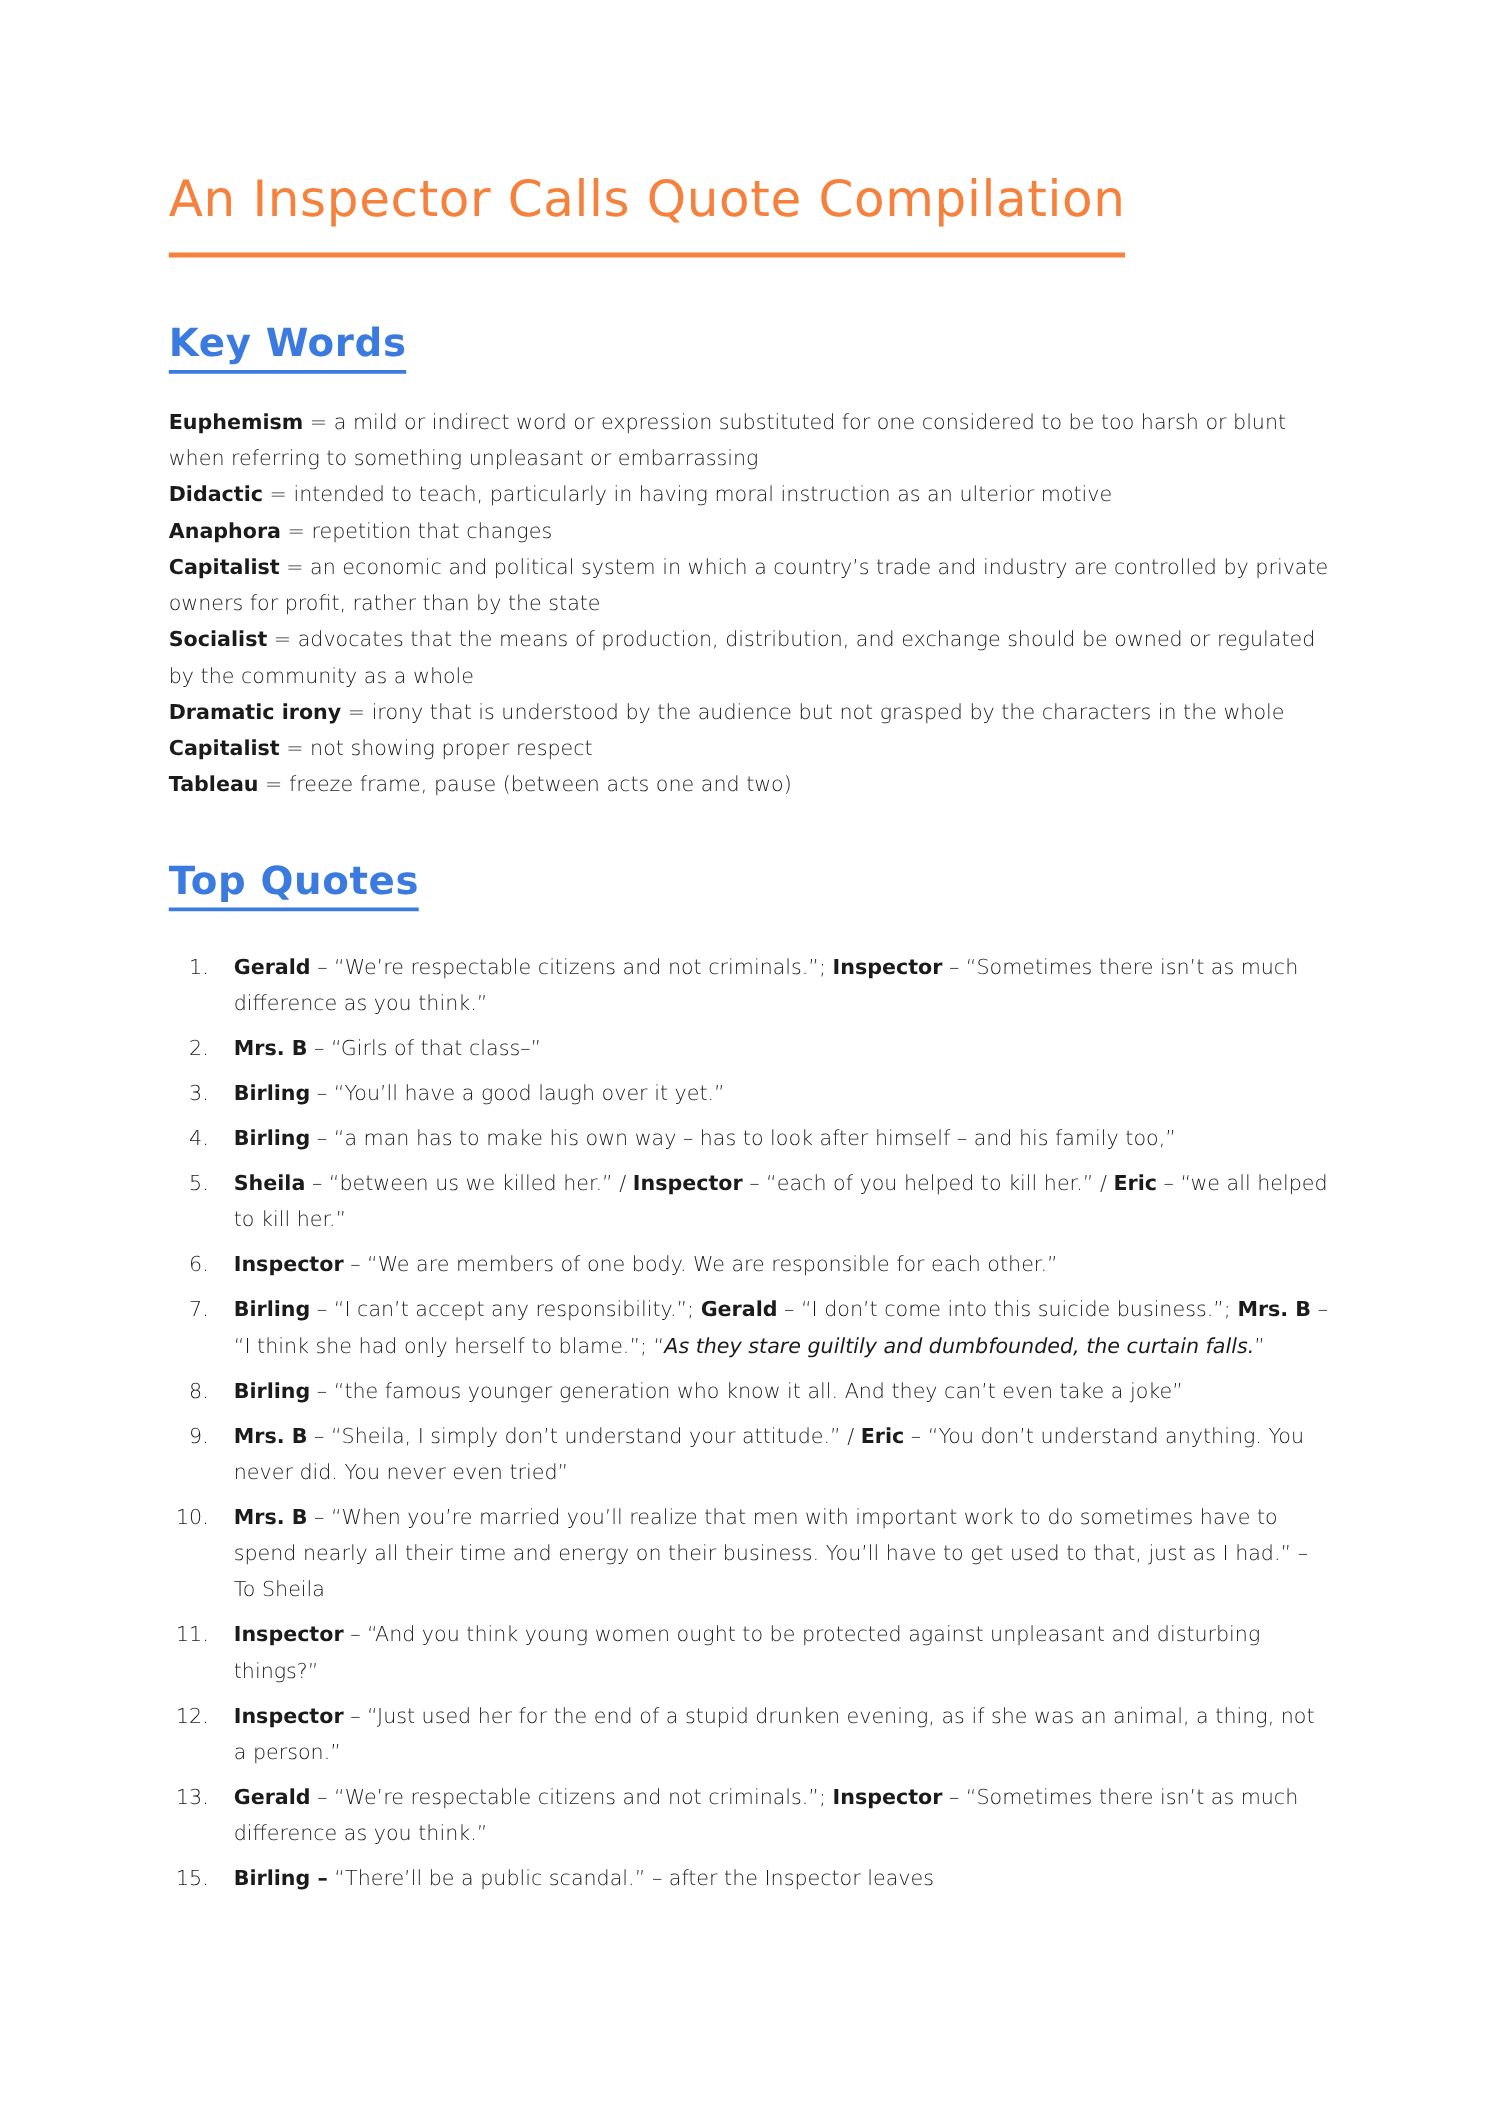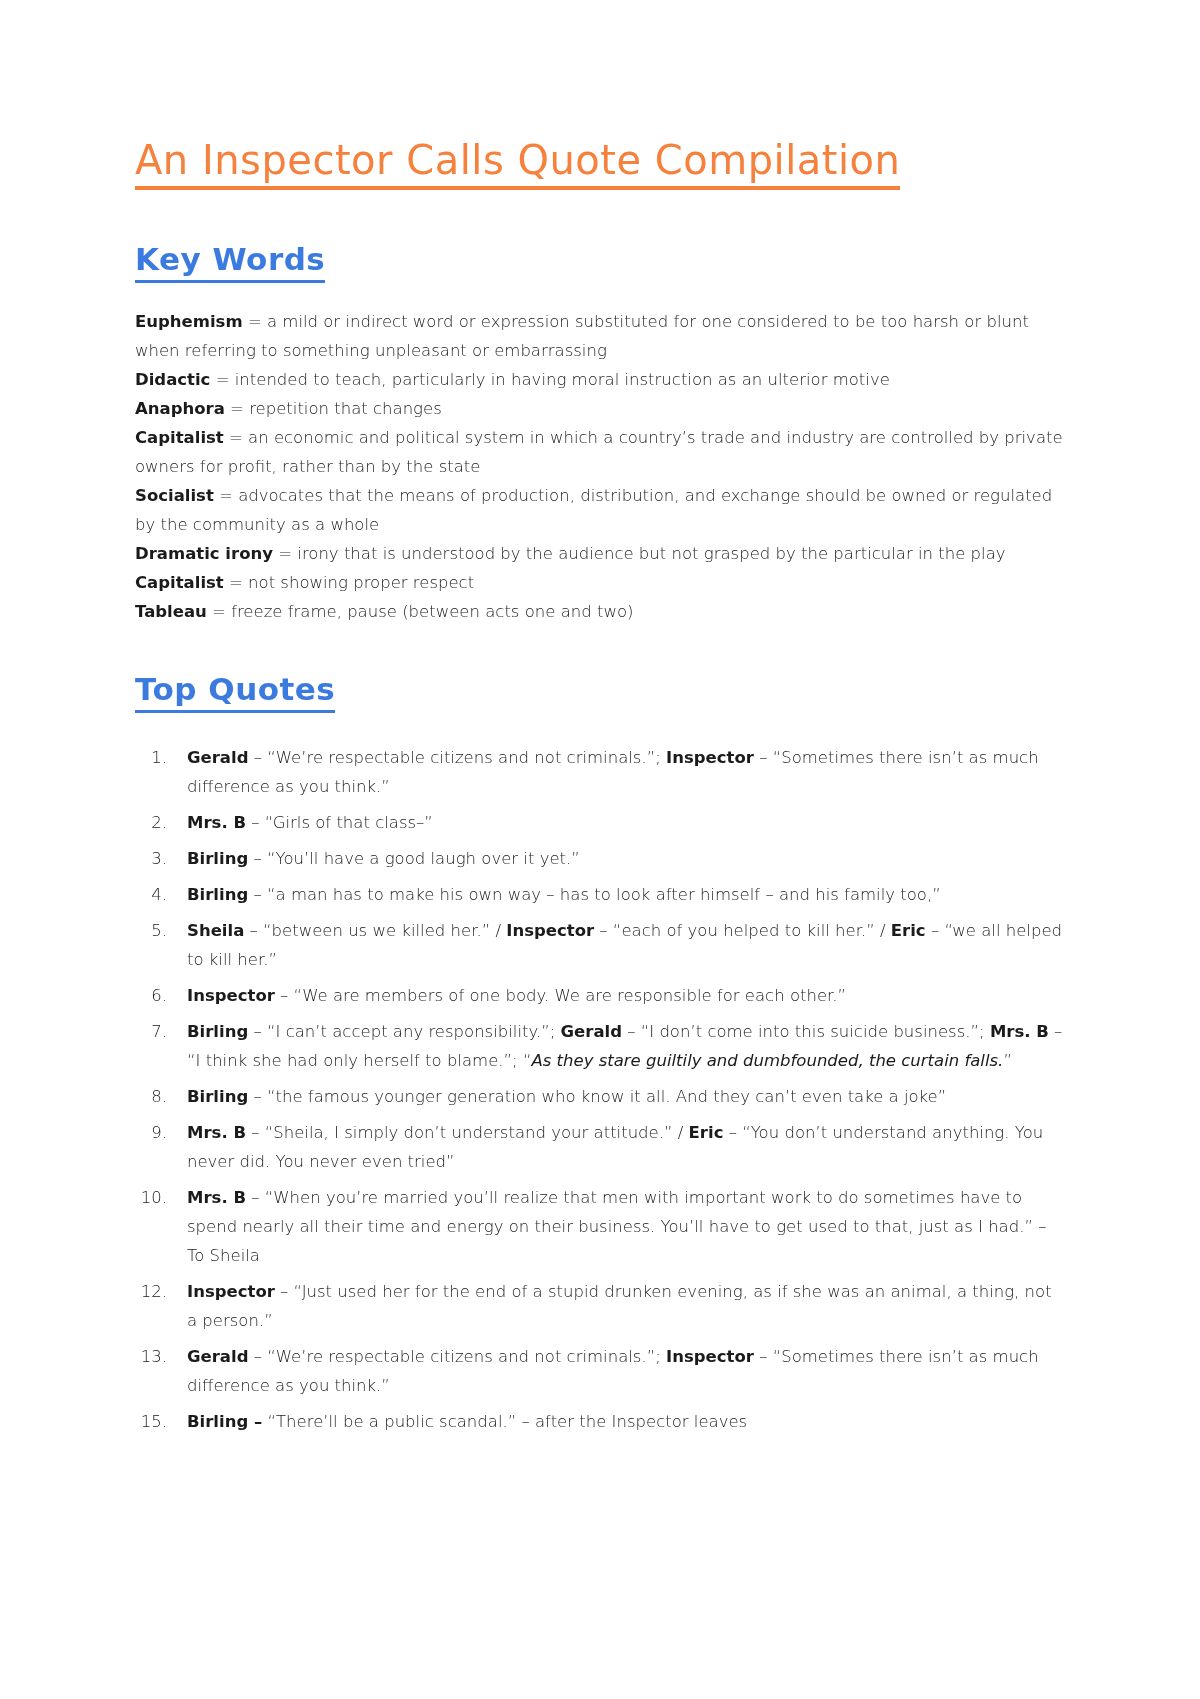--- a/index.html
+++ b/index.html
@@ -20,21 +20,21 @@
     box-sizing: border-box;
   }
   
   .doc-title {
     display: inline-block;
     font-size: 40px;
     font-weight: 400;
     letter-spacing: 0.5px;
     color: var(--title-color, #f5813c);
     border-bottom: 4px solid var(--title-color, #f5813c);
-    padding-bottom: 4px;
+    padding-bottom: 20px;
     line-height: 1.1;
     margin: 0 0 52px 0;
   }
   
   .section-heading {
     display: inline-block;
     font-size: 31px;
     font-weight: 700;
     letter-spacing: 0.5px;
     color: var(--heading-color, #3b7be0);
@@ -85,21 +85,21 @@
   </div>
 
   <div class="heading-block">
     <h2 class="section-heading">Key Words</h2>
     <div class="kw-list">
         <p class="kw-line"><span class="kw-term">Euphemism</span><span> = a mild or indirect word or expression substituted for one considered to be too harsh or blunt when referring to something unpleasant or embarrassing</span></p>
         <p class="kw-line"><span class="kw-term">Didactic</span><span> = intended to teach, particularly in having moral instruction as an ulterior motive</span></p>
         <p class="kw-line"><span class="kw-term">Anaphora</span><span> = repetition that changes</span></p>
         <p class="kw-line"><span class="kw-term">Capitalist</span><span> = an economic and political system in which a country’s trade and industry are controlled by private owners for profit, rather than by the state</span></p>
         <p class="kw-line"><span class="kw-term">Socialist</span><span> = advocates that the means of production, distribution, and exchange should be owned or regulated by the community as a whole</span></p>
-        <p class="kw-line"><span class="kw-term">Dramatic irony</span><span> = irony that is understood by the audience but not grasped by the particular in the play</span></p>
+        <p class="kw-line"><span class="kw-term">Dramatic irony</span><span> = irony that is understood by the audience but not grasped by the characters in the whole</span></p>
         <p class="kw-line"><span class="kw-term">Capitalist</span><span> = not showing proper respect</span></p>
         <p class="kw-line"><span class="kw-term">Tableau</span><span> = freeze frame, pause (between acts one and two)</span></p>
       </div>
   </div>
 
   <div class="quotes-heading-block">
     <h2 class="section-heading">Top Quotes</h2>
     <div class="quotes-list">
         <div class="quote-item">
           <span class="quote-number">1.</span>
@@ -135,20 +135,24 @@
         </div>
         <div class="quote-item">
           <span class="quote-number">9.</span>
           <span class="quote-body"><span class="seg-bold">Mrs. B</span><span> – “Sheila, I simply don’t understand your attitude.” / </span><span class="seg-bold">Eric</span><span> – “You don’t understand anything. You never did. You never even tried”</span></span>
         </div>
         <div class="quote-item">
           <span class="quote-number">10.</span>
           <span class="quote-body"><span class="seg-bold">Mrs. B</span><span> – “When you’re married you’ll realize that men with important work to do sometimes have to spend nearly all their time and energy on their business. You’ll have to get used to that, just as I had.” – To Sheila</span></span>
         </div>
         <div class="quote-item">
+          <span class="quote-number">11.</span>
+          <span class="quote-body"><span class="seg-bold">Inspector</span><span> – “And you think young women ought to be protected against unpleasant and disturbing things?”</span></span>
+        </div>
+        <div class="quote-item">
           <span class="quote-number">12.</span>
           <span class="quote-body"><span class="seg-bold">Inspector</span><span> – “Just used her for the end of a stupid drunken evening, as if she was an animal, a thing, not a person.”</span></span>
         </div>
         <div class="quote-item">
           <span class="quote-number">13.</span>
           <span class="quote-body"><span class="seg-bold">Gerald</span><span> – “We’re respectable citizens and not criminals.”; </span><span class="seg-bold">Inspector</span><span> – “Sometimes there isn’t as much difference as you think.”</span></span>
         </div>
         <div class="quote-item">
           <span class="quote-number">15.</span>
           <span class="quote-body"><span class="seg-bold">Birling –</span><span> “There’ll be a public scandal.” – after the Inspector leaves</span></span>

